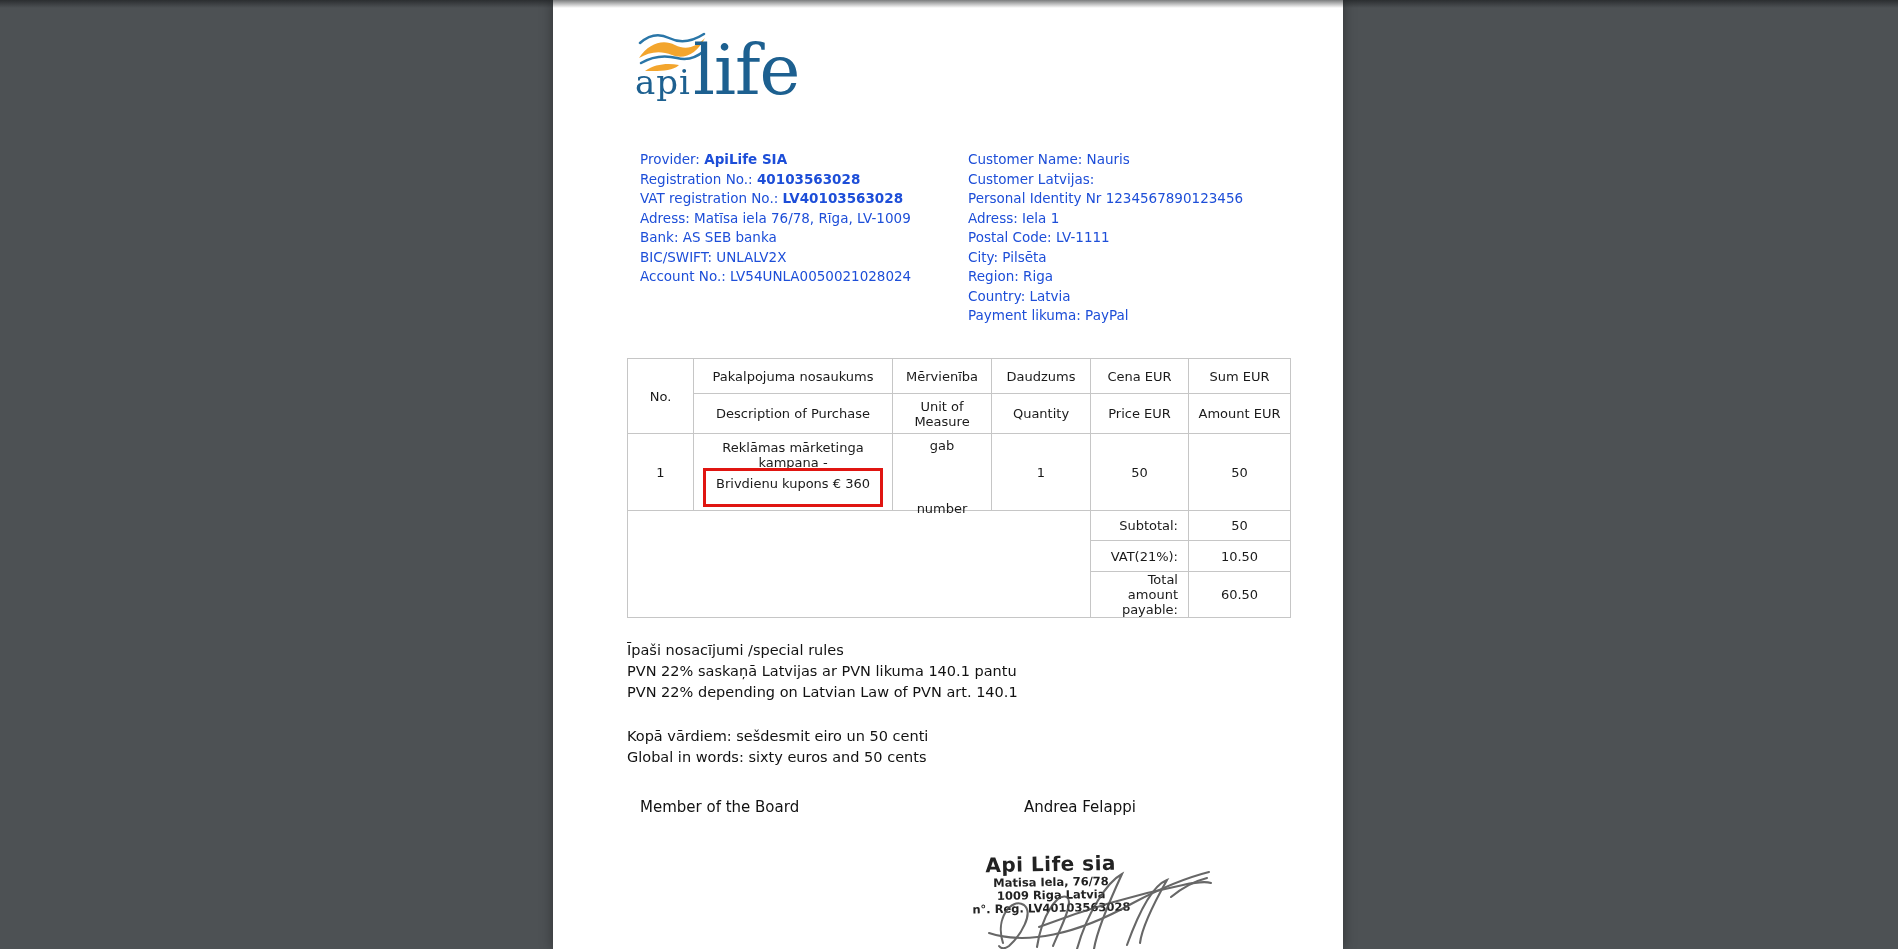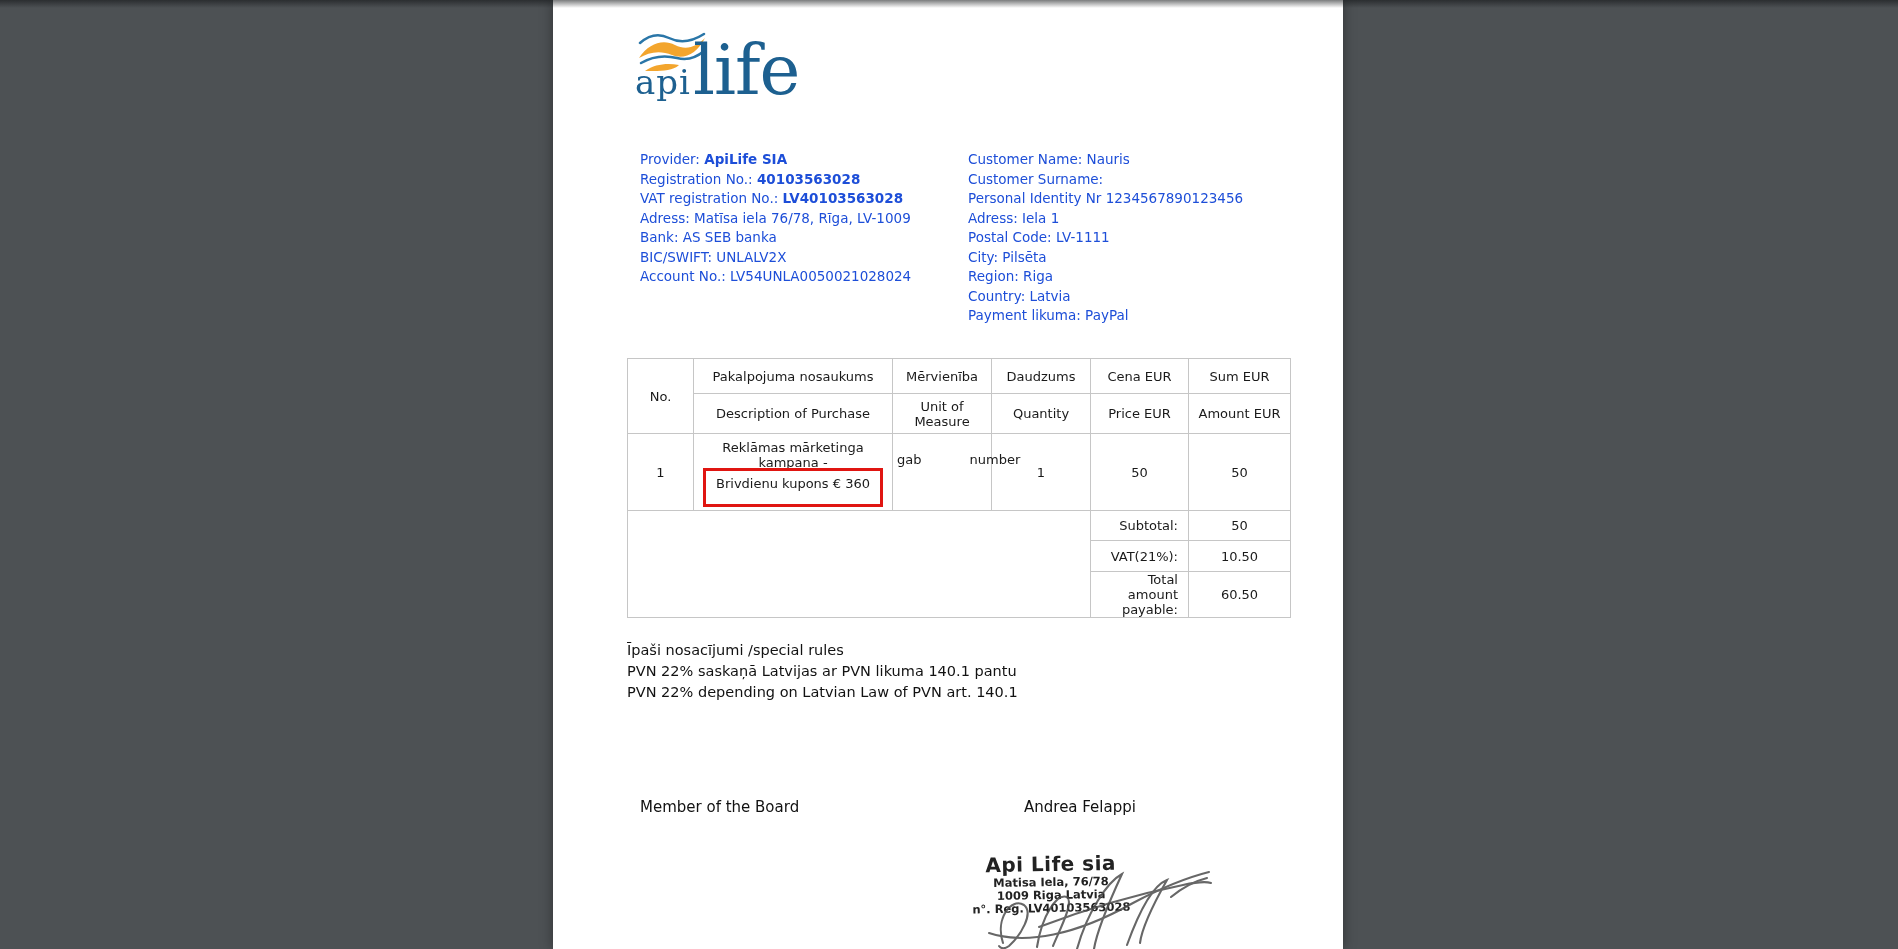--- a/index.html
+++ b/index.html
@@ -40,21 +40,21 @@
   .inv-table-wrap { position:absolute; left:74px; top:358px; }
   table { border-collapse:collapse; table-layout:fixed; width:663px; font-size:13px; color:#1a1a1a; }
   td { border:1px solid #c6c6c6; text-align:center; vertical-align:middle; padding:0 4px; }
   tr.h1 { height:35px; }
   tr.h2 { height:40px; }
   tr.body-row { height:77px; }
   tr.t1 { height:30px; } tr.t2 { height:31px; } tr.t3 { height:46px; }
   td.desc-cell { vertical-align:top; padding-top:6px;text-align:center; }
   .red-box { display:inline-block; border:3px solid #e01511; padding:5px 10px 13px; margin-top:-2px; }
   td.unit-cell { vertical-align:top; }
-  .unit-inner { height:75px; display:flex; flex-direction:row; justify-content:flex-start;
+  .unit-inner { height:75px; display:flex; flex-direction:column; justify-content:center;
     padding:18px 0 8px;gap:48px; }
   td.totals-empty { border-top:1px solid #c6c6c6; border-left:1px solid #c6c6c6;
     border-bottom:1px solid #c6c6c6; border-right:none; }
   td.t-label { text-align:right; padding-right:10px; }
   
   .rules { position:absolute; left:74px; top:640px; font-size:14.5px; line-height:21px; color:#121212; }
   .words { position:absolute; left:74px; top:726px; font-size:14.5px; line-height:21px; color:#121212; }
   
   .sig-left  { position:absolute; left:87px;  top:798px; font-size:15px; color:#121212; }
   .sig-right { position:absolute; left:471px; top:798px; font-size:15px; color:#121212; }
@@ -89,21 +89,21 @@
       <div><span>Registration No.: </span><b>40103563028</b></div>
       <div><span>VAT registration No.: </span><b>LV40103563028</b></div>
       <div><span>Adress: Matīsa iela 76/78, Rīga, LV-1009</span><b></b></div>
       <div><span>Bank: AS SEB banka</span><b></b></div>
       <div><span>BIC/SWIFT: UNLALV2X</span><b></b></div>
       <div><span>Account No.: LV54UNLA0050021028024</span><b></b></div>
     </div>
 
     <div class="party customer">
       <div>Customer Name: Nauris</div>
-      <div>Customer Surname:</div>
+      <div>Customer Latvijas:</div>
       <div>Personal Identity Nr 1234567890123456</div>
       <div>Adress: Iela 1</div>
       <div>Postal Code: LV-1111</div>
       <div>City: Pilsēta</div>
       <div>Region: Riga</div>
       <div>Country: Latvia</div>
       <div>Payment likuma: PayPal</div>
     </div>
 
     <div class="inv-table-wrap">
@@ -165,20 +165,24 @@
         </tr>
       </tbody>
         </table>
     </div>
 
     <div class="rules">
       <div>Īpaši nosacījumi /special rules</div>
       <div>PVN 22% saskaņā Latvijas ar PVN likuma 140.1 pantu</div>
       <div>PVN 22% depending on Latvian Law of PVN art. 140.1</div>
     </div>
+    <div class="words">
+      <div>Kopā vārdiem: sešdesmit eiro un 50 centi</div>
+      <div>Global in words: sixty euros and 50 cents</div>
+    </div>
 
     <div class="sig-left">Member of the Board</div>
     <div class="sig-right">Andrea Felappi</div>
 
     <div class="stamp">
       <div class="stamp-l1">Api Life sia</div>
       <div class="stamp-sub">Matisa Iela, 76/78</div>
       <div class="stamp-sub">1009 Riga Latvia</div>
       <div class="stamp-sub">n°. Reg. LV40103563028</div>
     </div>

